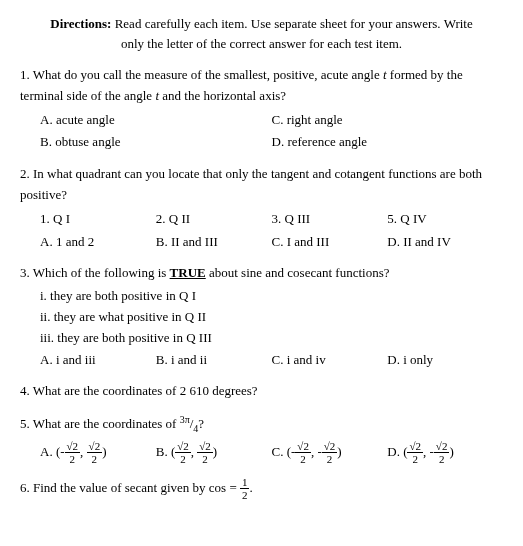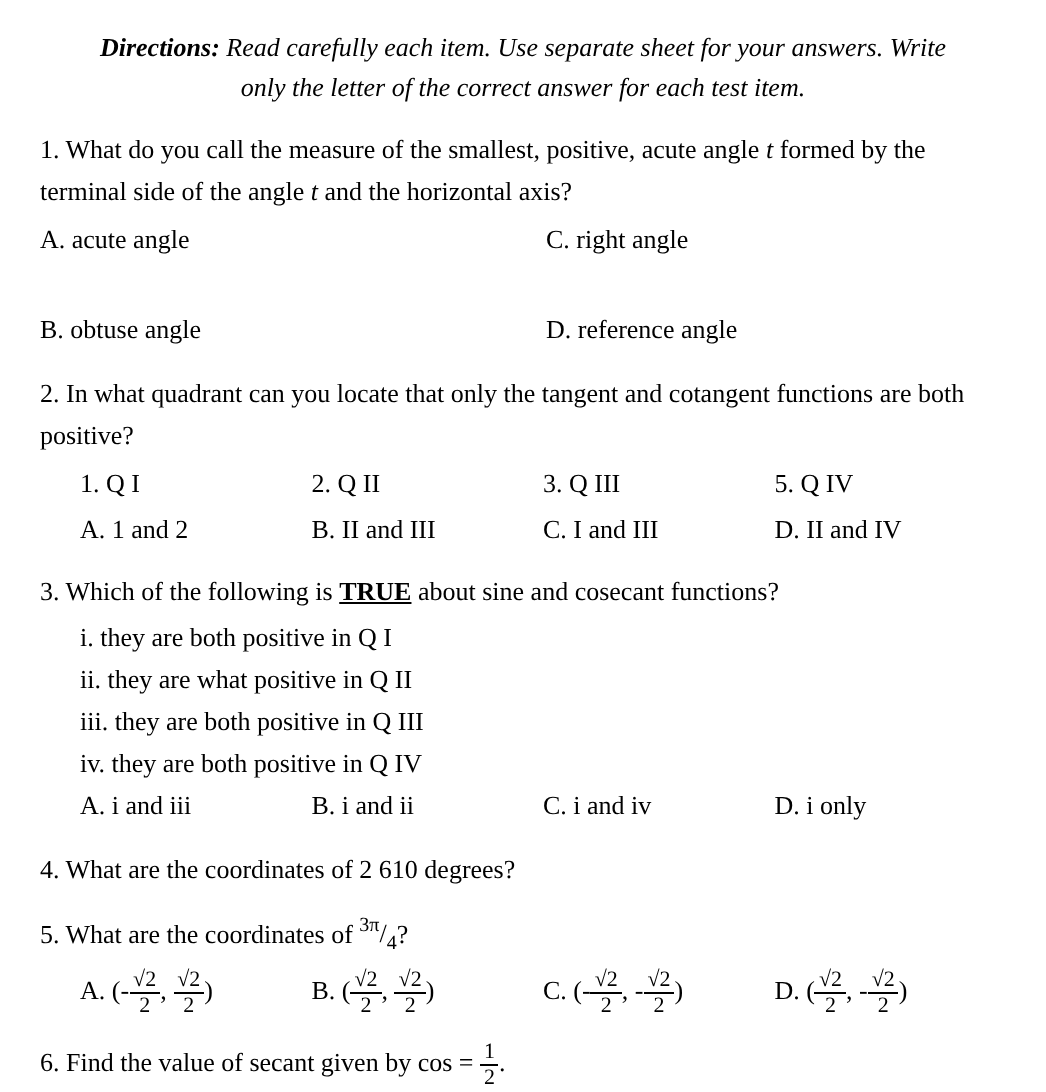--- a/index.html
+++ b/index.html
@@ -9,36 +9,35 @@
       background: #fff;
       font-family: 'Times New Roman', Times, serif;
       font-size: 13px;
       color: #000;
       padding: 14px 20px;
     }
     .directions {
       text-align: center;
       margin-bottom: 12px;
       line-height: 1.5;
-      font-style: italic;
     }
     .directions strong {
       font-weight: bold;
     }
     .question-block {
       margin-bottom: 10px;
       line-height: 1.6;
     }
     .question-text {
       margin-bottom: 2px;
     }
     .choices-grid {
       display: grid;
       grid-template-columns: 1fr 1fr;
-      gap: 23px;
+      margin-left: 20px;
     }
     .choice {
       padding: 1px 0;
     }
     .sub-item {
       margin-left: 20px;
     }
     .underline {
       text-decoration: underline;
       font-weight: bold;
@@ -110,21 +109,20 @@
 </div>
 
 <div class="question-block">
   <div class="question-text">
     3. Which of the following is <span class="underline">TRUE</span> about sine and cosecant functions?
   </div>
   <div class="sub-item">
     <div>i. they are both positive in Q I</div>
     <div>ii. they are what positive in Q II</div>
     <div>iii. they are both positive in Q III</div>
-    <div>iv. they are both positive in Q IV</div>
   </div>
   <div class="choices-4col">
     <div class="choice">A. i and iii</div>
     <div class="choice">B. i and ii</div>
     <div class="choice">C. i and iv</div>
     <div class="choice">D. i only</div>
   </div>
 </div>
 
 <div class="question-block">

